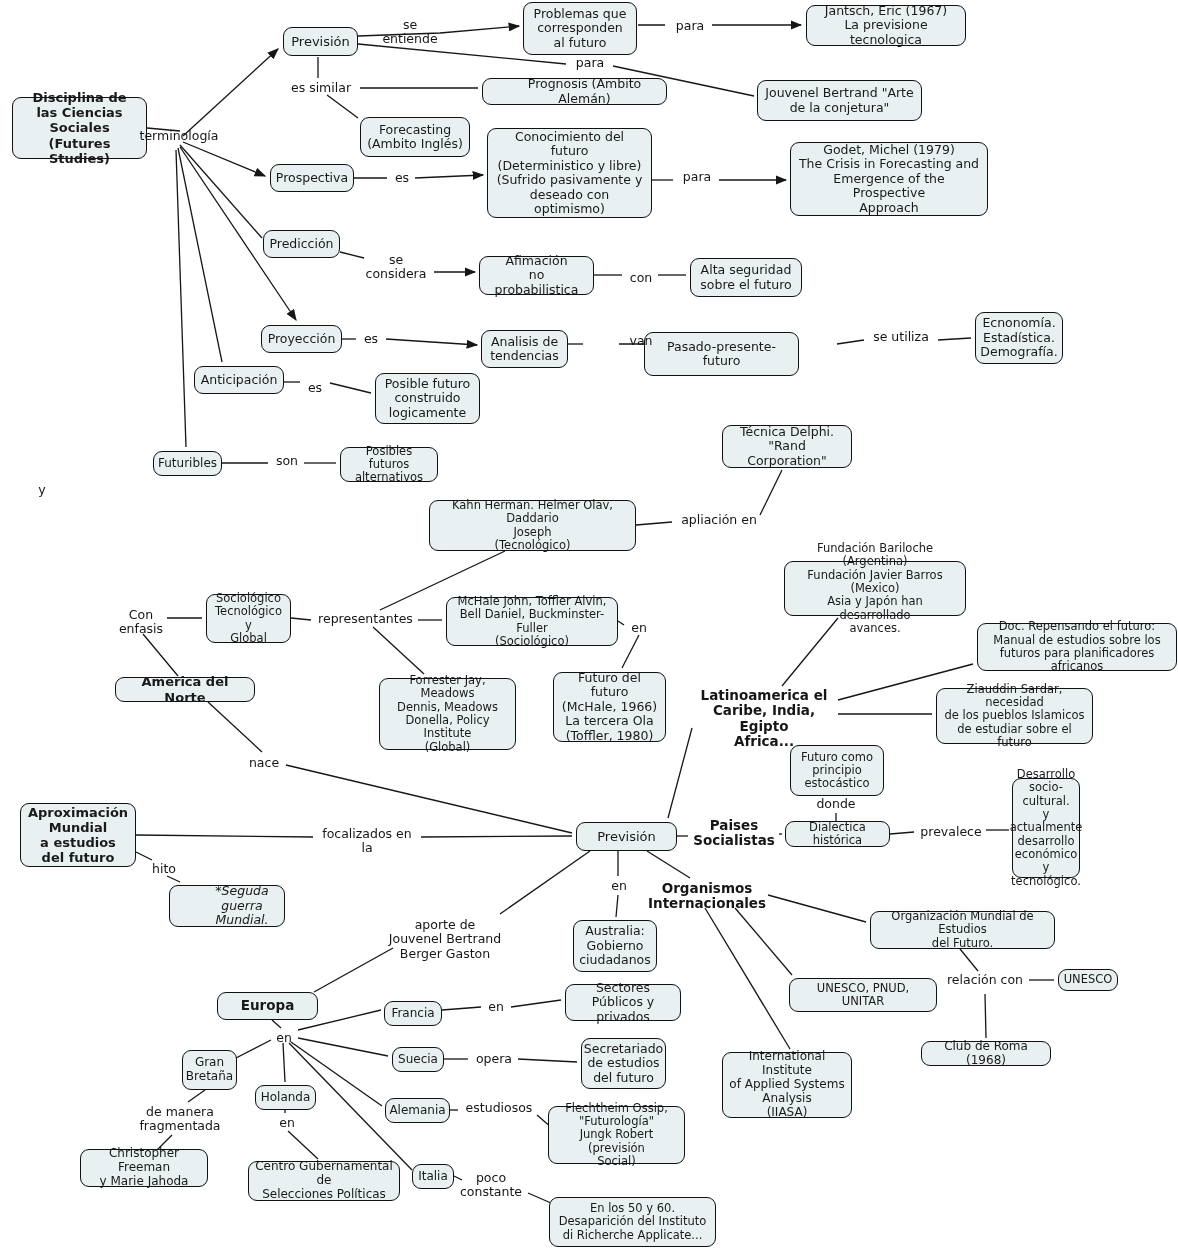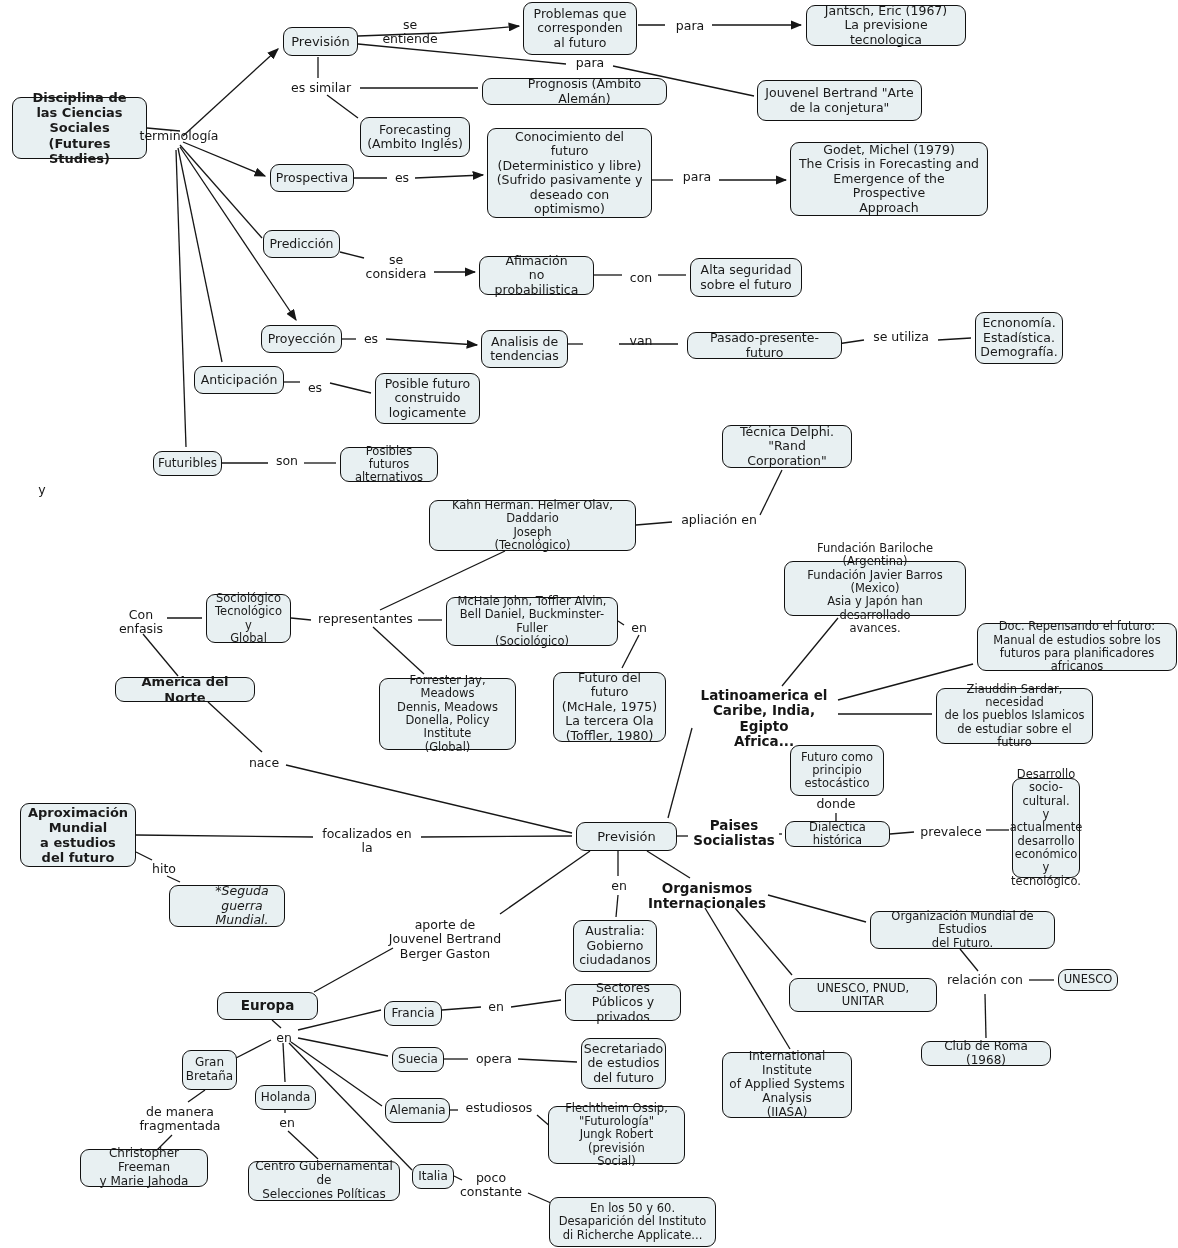--- a/index.html
+++ b/index.html
@@ -163,21 +163,21 @@
 Emergence of the Prospective
 Approach</span></div>
       <div class="node" style="left: 263px; top: 230px; width: 77px; height: 28px; font-size: 12.5px;"><span>Predicción</span></div>
       <div class="node" style="left: 479px; top: 256px; width: 115px; height: 39px; font-size: 12.5px;"><span>Afimación
 no probabilistica</span></div>
       <div class="node" style="left: 690px; top: 258px; width: 112px; height: 39px; font-size: 12.5px;"><span>Alta seguridad
 sobre el futuro</span></div>
       <div class="node" style="left: 261px; top: 325px; width: 81px; height: 28px; font-size: 12.5px;"><span>Proyección</span></div>
       <div class="node" style="left: 481px; top: 330px; width: 87px; height: 38px; font-size: 12.5px;"><span>Analisis de
 tendencias</span></div>
-      <div class="node" style="left: 687px; top: 332px; width: 155px; height: 27px; font-size: 12.5px;"><span>Pasado-presente-futuro</span></div>
+      <div class="node" style="left: 644px; top: 332px; width: 155px; height: 44px; font-size: 12.5px;"><span>Pasado-presente-futuro</span></div>
       <div class="node" style="left: 975px; top: 312px; width: 88px; height: 52px; font-size: 12.5px;"><span>Ecnonomía.
 Estadística.
 Demografía.</span></div>
       <div class="node" style="left: 194px; top: 366px; width: 90px; height: 28px; font-size: 12.5px;"><span>Anticipación</span></div>
       <div class="node" style="left: 375px; top: 373px; width: 105px; height: 51px; font-size: 12.5px;"><span>Posible futuro
 construido
 logicamente</span></div>
       <div class="node" style="left: 153px; top: 451px; width: 69px; height: 25px; font-size: 12px;"><span>Futuribles</span></div>
       <div class="node" style="left: 340px; top: 447px; width: 98px; height: 35px; font-size: 11.5px;"><span>Posibles futuros
 alternativos</span></div>
@@ -199,21 +199,21 @@
       <div class="node" style="left: 977px; top: 623px; width: 200px; height: 48px; font-size: 11.5px;"><span>Doc. Repensando el futuro:
 Manual de estudios sobre los
 futuros para planificadores africanos</span></div>
       <div class="node bold" style="left: 115px; top: 677px; width: 140px; height: 25px; font-size: 13px;"><span>America del Norte</span></div>
       <div class="node" style="left: 379px; top: 678px; width: 137px; height: 72px; font-size: 11.5px;"><span>Forrester Jay, Meadows
 Dennis, Meadows
 Donella, Policy
 Institute
 (Global)</span></div>
       <div class="node" style="left: 553px; top: 672px; width: 113px; height: 70px; font-size: 12.5px;"><span>Futuro del futuro
-(McHale, 1975)
+(McHale, 1966)
 La tercera Ola
 (Toffler, 1980)</span></div>
       <div class="node" style="left: 936px; top: 688px; width: 157px; height: 56px; font-size: 11.5px;"><span>Ziauddin Sardar, necesidad
 de los pueblos Islamicos
 de estudiar sobre el
 futuro</span></div>
       <div class="node" style="left: 790px; top: 745px; width: 94px; height: 51px; font-size: 11.5px;"><span>Futuro como
 principio
 estocástico</span></div>
       <div class="node" style="left: 1012px; top: 778px; width: 68px; height: 100px; font-size: 11.5px;"><span>Desarrollo

